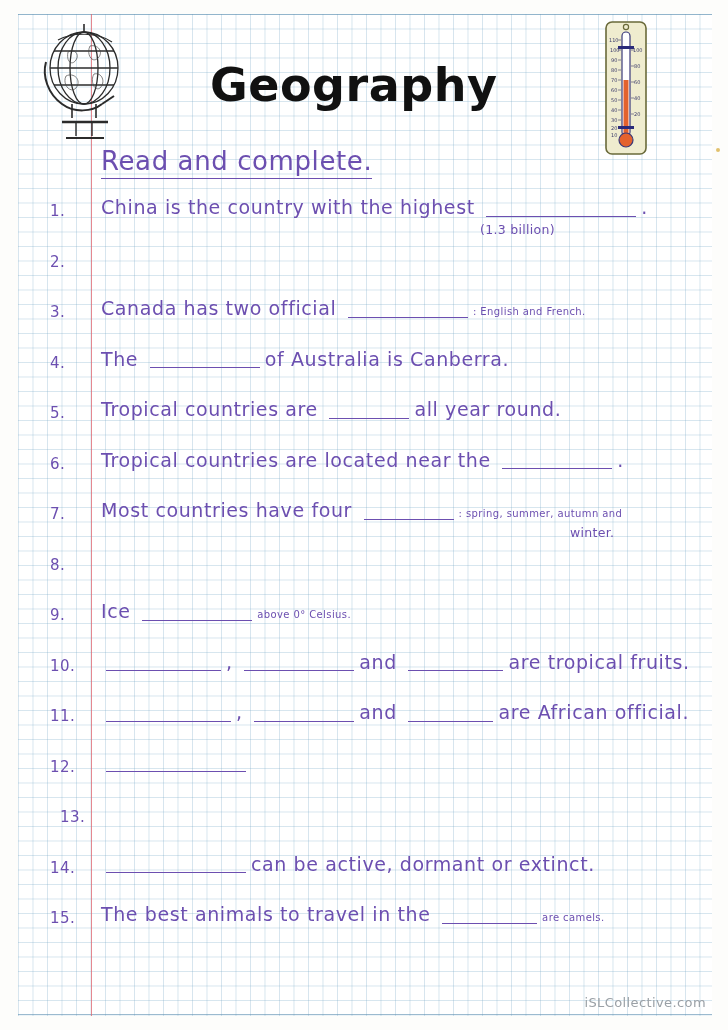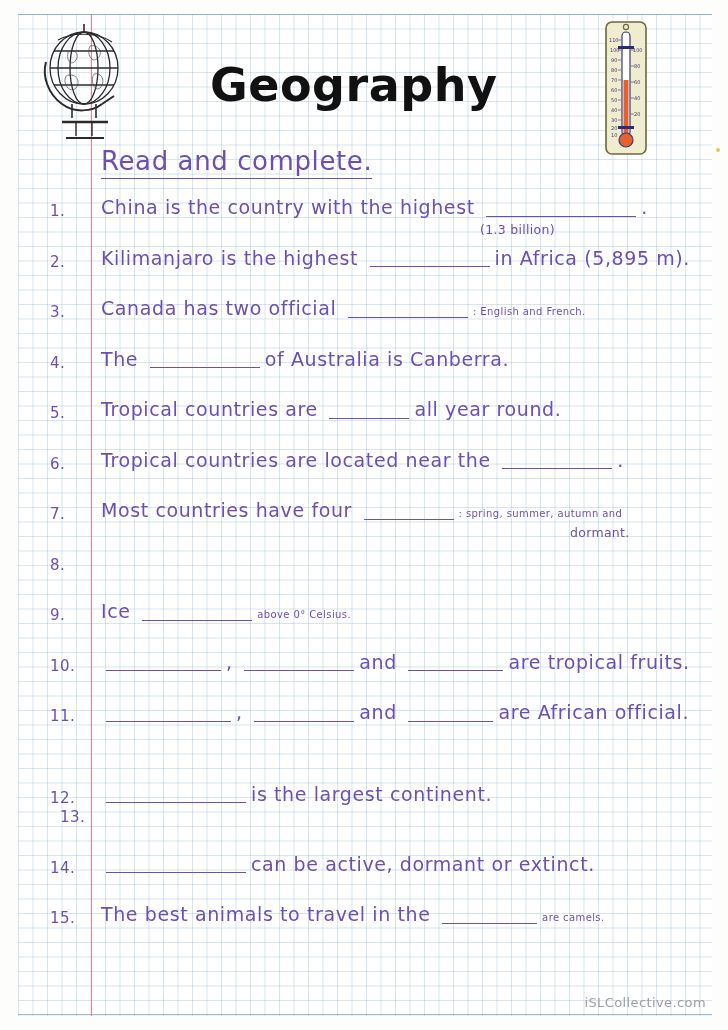--- a/index.html
+++ b/index.html
@@ -243,61 +243,60 @@
   <div id="instruction" class="hw">Read and complete.</div>
 
   <div id="questions">
       <div class="q-row" style="top: 196px;">
         <div class="q-num">1.</div>
         <div class="q-body hw"><span class="seg">China is the country with the highest</span> <span class="blank" style="width: 150px;"></span><span class="seg">.</span> </div>
         <div class="note hw hw-tiny" style="left: 430px; top: 26px;">(1.3 billion)</div>
       </div>
       <div class="q-row" style="top: 246.5px;">
         <div class="q-num">2.</div>
-        <div class="q-body hw"><span class="seg">Kilimanjaro is the highest</span> <span class="blank" style="width: 120px;"></span><span class="seg">in Africa (5,895 m).</span> </div>
       </div>
       <div class="q-row" style="top: 297px;">
         <div class="q-num">3.</div>
         <div class="q-body hw"><span class="seg">Canada has two official</span> <span class="blank" style="width: 120px;"></span><span class="seg hw-small">: English and French.</span> </div>
       </div>
       <div class="q-row" style="top: 347.5px;">
         <div class="q-num">4.</div>
         <div class="q-body hw"><span class="seg">The</span> <span class="blank" style="width: 110px;"></span><span class="seg">of Australia is Canberra.</span> </div>
       </div>
       <div class="q-row" style="top: 398px;">
         <div class="q-num">5.</div>
         <div class="q-body hw"><span class="seg">Tropical countries are</span> <span class="blank" style="width: 80px;"></span><span class="seg">all year round.</span> </div>
       </div>
       <div class="q-row" style="top: 448.5px;">
         <div class="q-num">6.</div>
         <div class="q-body hw"><span class="seg">Tropical countries are located near the</span> <span class="blank" style="width: 110px;"></span><span class="seg">.</span> </div>
       </div>
       <div class="q-row" style="top: 499px;">
         <div class="q-num">7.</div>
         <div class="q-body hw"><span class="seg">Most countries have four</span> <span class="blank" style="width: 90px;"></span><span class="seg hw-small">: spring, summer, autumn and</span> </div>
-        <div class="note hw hw-tiny" style="left: 520px; top: 26px;">dormant.</div>
+        <div class="note hw hw-tiny" style="left: 520px; top: 26px;">winter.</div>
       </div>
       <div class="q-row" style="top: 549.5px;">
         <div class="q-num">8.</div>
       </div>
       <div class="q-row" style="top: 600px;">
         <div class="q-num">9.</div>
         <div class="q-body hw"><span class="seg">Ice</span> <span class="blank" style="width: 110px;"></span><span class="seg hw-small">above 0° Celsius.</span> </div>
       </div>
       <div class="q-row" style="top: 650.5px;">
         <div class="q-num">10.</div>
         <div class="q-body hw"><span class="blank" style="width: 115px;"></span><span class="seg">,</span> <span class="blank" style="width: 110px;"></span><span class="seg">and</span> <span class="blank" style="width: 95px;"></span><span class="seg">are tropical fruits.</span> </div>
       </div>
       <div class="q-row" style="top: 701px;">
         <div class="q-num">11.</div>
         <div class="q-body hw"><span class="blank" style="width: 125px;"></span><span class="seg">,</span> <span class="blank" style="width: 100px;"></span><span class="seg">and</span> <span class="blank" style="width: 85px;"></span><span class="seg">are African official.</span> </div>
       </div>
-      <div class="q-row" style="top: 751.5px; margin-top: 31px;">
+      <div class="q-row" style="top: 751.5px;">
         <div class="q-num">12.</div>
-        <div class="q-body hw"><span class="blank" style="width: 140px;"></span><span class="seg">is the largest continent.</span> </div>
+        <div class="q-body hw"><span class="blank" style="width: 140px;"></span> </div>
       </div>
       <div class="q-row" style="top: 802px; margin-left: 10px;">
         <div class="q-num">13.</div>
       </div>
       <div class="q-row" style="top: 852.5px;">
         <div class="q-num">14.</div>
         <div class="q-body hw"><span class="blank" style="width: 140px;"></span><span class="seg">can be active, dormant or extinct.</span> </div>
       </div>
       <div class="q-row" style="top: 903px;">
         <div class="q-num">15.</div>

